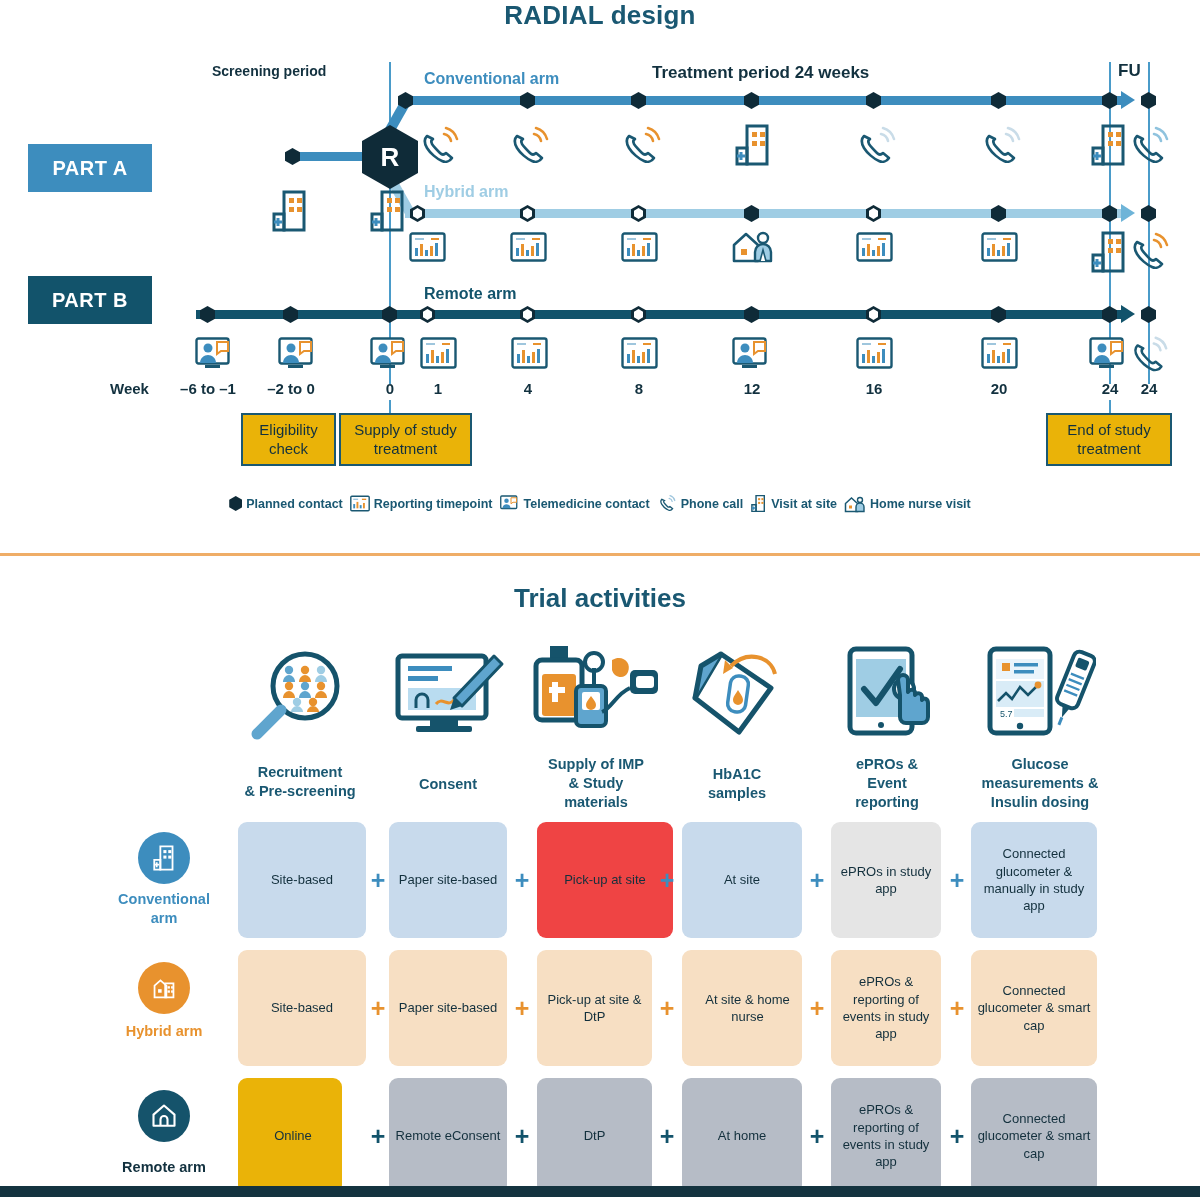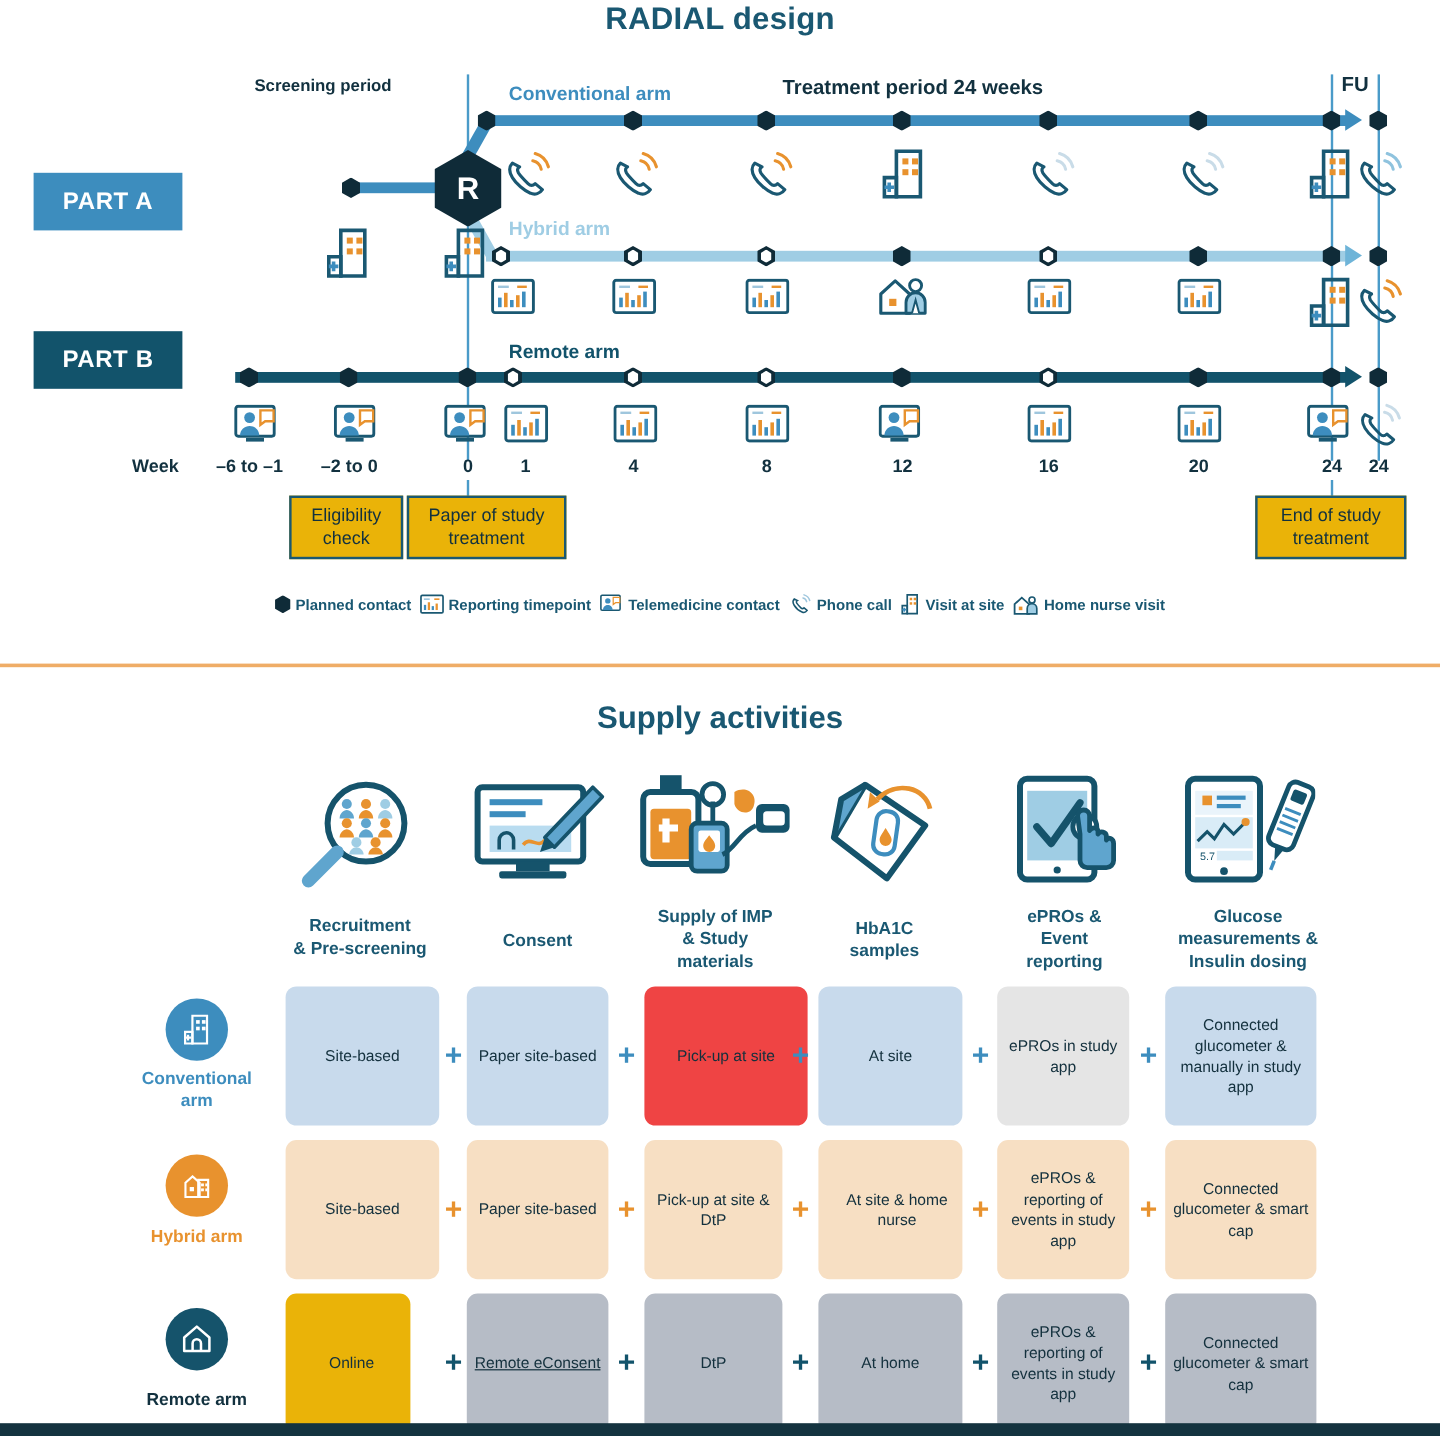--- a/index.html
+++ b/index.html
@@ -461,21 +461,21 @@
 <div class="abs week-tick" style="left:874px; top:380px; width:40px;">16</div>
 <div class="abs week-tick" style="left:999px; top:380px; width:40px;">20</div>
 <div class="abs week-tick" style="left:1110px; top:380px; width:40px;">24</div>
 <div class="abs week-tick" style="left:1149px; top:380px; width:40px;">24</div>
 
 <div class="abs vline" style="left:389px; top:400px; height:14px;"></div>
 <div class="abs vline" style="left:1109px; top:400px; height:14px;"></div>
 
 <div class="abs callout" style="left:241px; top:413px; width:95px; height:53px; white-space:pre-line;">Eligibility
 check</div>
-<div class="abs callout" style="left:339px; top:413px; width:133px; height:53px; white-space:pre-line;">Paper of study
+<div class="abs callout" style="left:339px; top:413px; width:133px; height:53px; white-space:pre-line;">Supply of study
 treatment</div>
 <div class="abs callout" style="left:1046px; top:413px; width:126px; height:53px; white-space:pre-line;">End of study
 treatment</div>
 
 <div class="abs" id="legend">
   <div class="lg-item">
     <span style="display:inline-block;width:13px;height:15px;background:#0f2b38;clip-path:polygon(50% 0%,100% 25%,100% 75%,50% 100%,0% 75%,0% 25%);"></span>
     <span>Planned contact</span>
   </div>
   <div class="lg-item">
@@ -525,21 +525,21 @@
       <rect x="10" y="21" width="6" height="6" fill="#e8922e"></rect>
       <circle cx="32" cy="10" r="5" fill="none" stroke="#1a5872" stroke-width="2.8"></circle>
       <path d="M24 33 v-9 a8 8 0 0 1 16 0 v9 z" fill="#9fcde4" stroke="#1a5872" stroke-width="2.8"></path>
     </svg>
     <span>Home nurse visit</span>
   </div>
 </div>
 
 <div class="abs" id="divider" style="background:#efad67;"></div>
 
-<div class="abs" id="title-trial">Supply activities</div>
+<div class="abs" id="title-trial">Trial activities</div>
 
 <svg class="abs act-icon" style="left:243px;top:648px;" width="110" height="92" viewBox="0 0 110 92">
   <circle cx="62" cy="38" r="32" fill="#fff" stroke="#15536b" stroke-width="5"></circle>
   <path d="M38 62 L14 86" stroke="#5fa5ce" stroke-width="11" stroke-linecap="round"></path>
   <g>
     <circle cx="46" cy="22" r="4.2" fill="#5fa5ce"></circle>
       <path d="M40 34c0-4 3-7 6-7s6 3 6 7z" fill="#5fa5ce"></path>
     <circle cx="62" cy="22" r="4.2" fill="#e8922e"></circle>
       <path d="M56 34c0-4 3-7 6-7s6 3 6 7z" fill="#e8922e"></path>
     <circle cx="78" cy="22" r="4.2" fill="#9fcde4"></circle>
@@ -708,21 +708,21 @@
 <div class="abs arm-circle" style="left:138px;top:1090px;width:52px;height:52px;background:#15536b;">
   <svg width="28" height="28" viewBox="0 0 40 40">
     <path d="M5 18 L20 5 L35 18 V34 H5 Z" fill="none" stroke="#fff" stroke-width="3" stroke-linejoin="round"></path>
     <path d="M15 34 v-9 a5 5 0 0 1 10 0 v9" fill="none" stroke="#fff" stroke-width="3"></path>
   </svg>
 </div>
 <div class="arm-label" style="left:104px;top:1158px;width:120px;color:#12313f;white-space:pre-line;">Remote arm</div>
 
 <div class="cell" style="left:238px;top:1078px;width:104px;height:116px;background:#eab308;padding-left:11px;">Online</div>
 <div class="plus" style="left:378px;top:1136px;color:#12536b;">+</div>
-<div class="cell" style="left:389px;top:1078px;width:118px;height:116px;background:#b6bcc6;text-decoration:underline;">Remote
+<div class="cell" style="left:389px;top:1078px;width:118px;height:116px;background:#b6bcc6;">Remote
 eConsent</div>
 <div class="plus" style="left:522px;top:1136px;color:#12536b;">+</div>
 <div class="cell" style="left:537px;top:1078px;width:115px;height:116px;background:#b6bcc6;">DtP</div>
 <div class="plus" style="left:667px;top:1136px;color:#12536b;">+</div>
 <div class="cell" style="left:682px;top:1078px;width:120px;height:116px;background:#b6bcc6;">At home</div>
 <div class="plus" style="left:817px;top:1136px;color:#12536b;">+</div>
 <div class="cell" style="left:831px;top:1078px;width:110px;height:116px;background:#b6bcc6;">ePROs &amp;
 reporting of
 events in
 study app</div>

